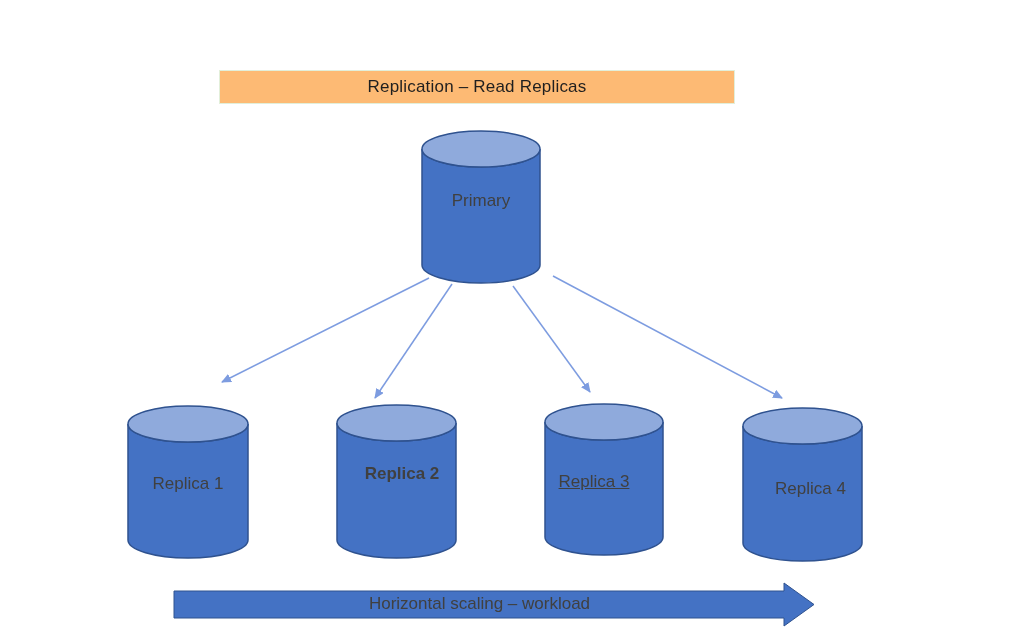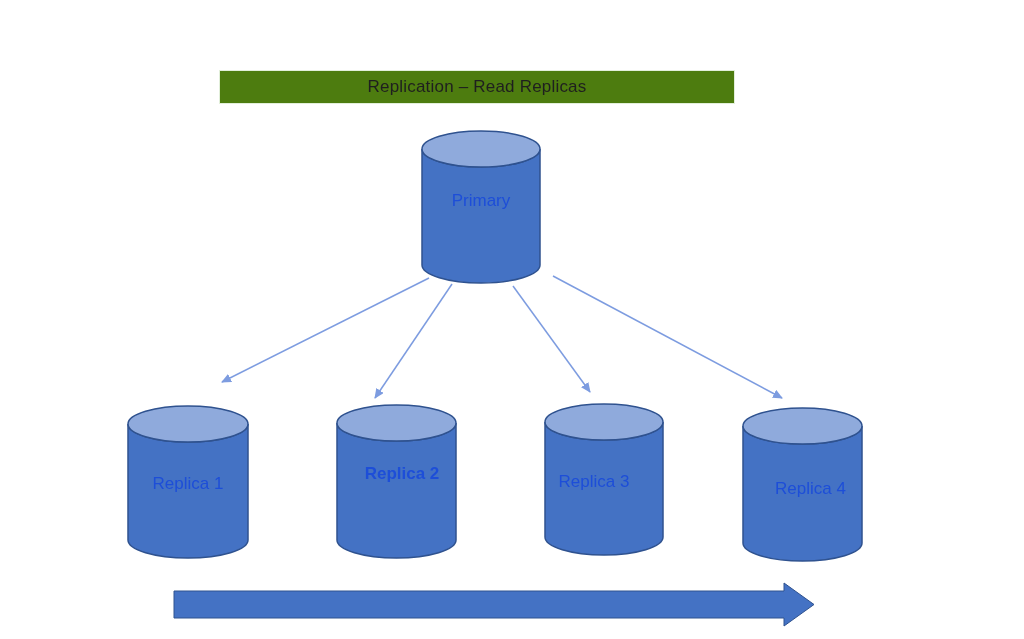--- a/index.html
+++ b/index.html
@@ -14,21 +14,21 @@
     height: 639px;
     background: #ffffff;
     overflow: hidden;
   }
   .banner {
     position: absolute;
     left: 219px;
     top: 70px;
     width: 516px;
     height: 34px;
-    background: #4d7c0f;
+    background: #fdba74;
     border: 1px solid #e2efda;
     box-sizing: border-box;
     display: flex;
     align-items: center;
     justify-content: center;
   }
   .banner-label {
     font-size: 17px;
     color: #1f1f1f;
     letter-spacing: 0.2px;
@@ -59,33 +59,33 @@
     fill: #7d9ce0;
   }
   .block-arrow {
     fill: #4472c4;
     stroke: #2f528f;
     stroke-width: 1;
   }
   .shape-label {
     position: absolute;
     text-align: center;
-    color: #1d4ed8;
+    color: #404040;
     font-size: 17px;
   }
   .primary-label {
     left: 422px;
     top: 187px;
     width: 118px;
     line-height: 28px;
   }
   .primary-label span { display: block; }
   .r1-label { left: 128px; top: 474px; width: 120px; text-align: center; }
   .r2-label { left: 337px; top: 464px; width: 130px; font-weight: bold; }
-  .r3-label { left: 545px; top: 472px; width: 98px; }
+  .r3-label { left: 545px; top: 472px; width: 98px; text-decoration: underline; }
   .r4-label { left: 743px; top: 479px; width: 135px; }
   .scaling-label {
     left: 174px;
     top: 590px;
     width: 611px;
     line-height: 28px;
   }
 </style>
 </head>
 <body>
@@ -135,14 +135,15 @@
 
   <div class="shape-label primary-label">
     <span>Primary</span>
   </div>
 
   <div class="shape-label r1-label">Replica 1</div>
   <div class="shape-label r2-label">Replica 2</div>
   <div class="shape-label r3-label">Replica 3</div>
   <div class="shape-label r4-label">Replica 4</div>
 
+  <div class="shape-label scaling-label">Horizontal scaling – workload</div>
 
 </div>
 
 </body></html>

